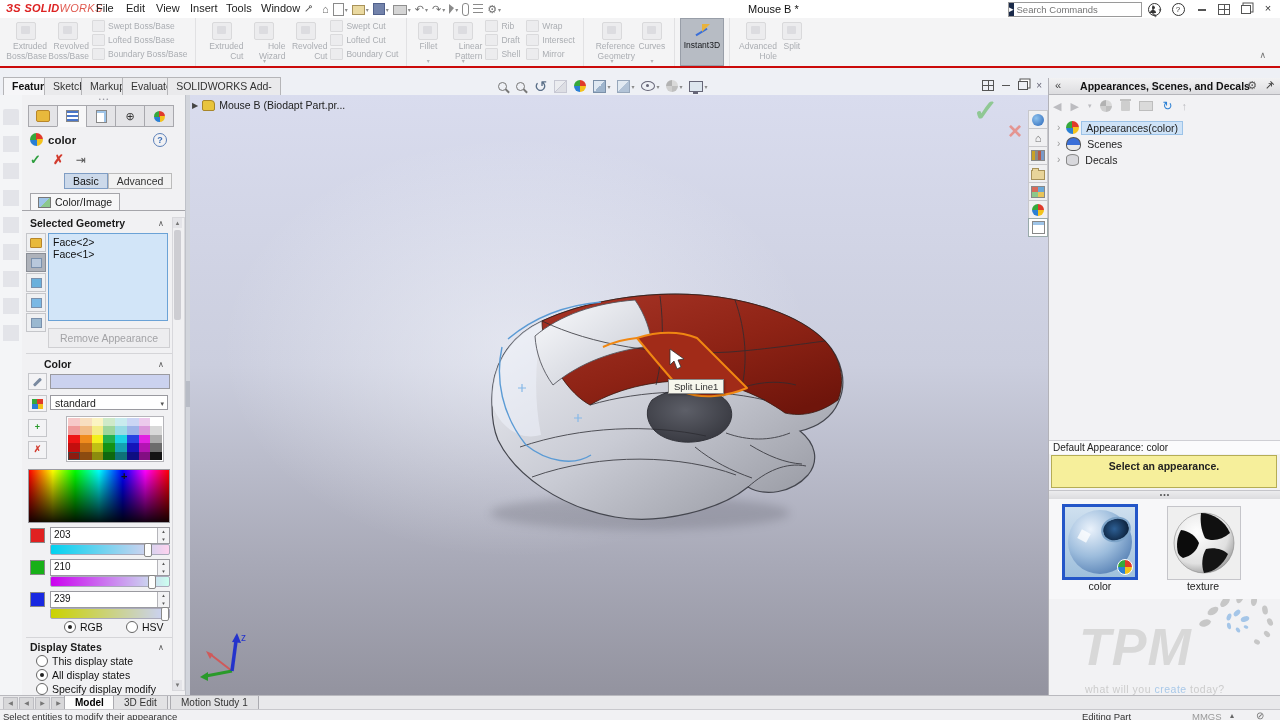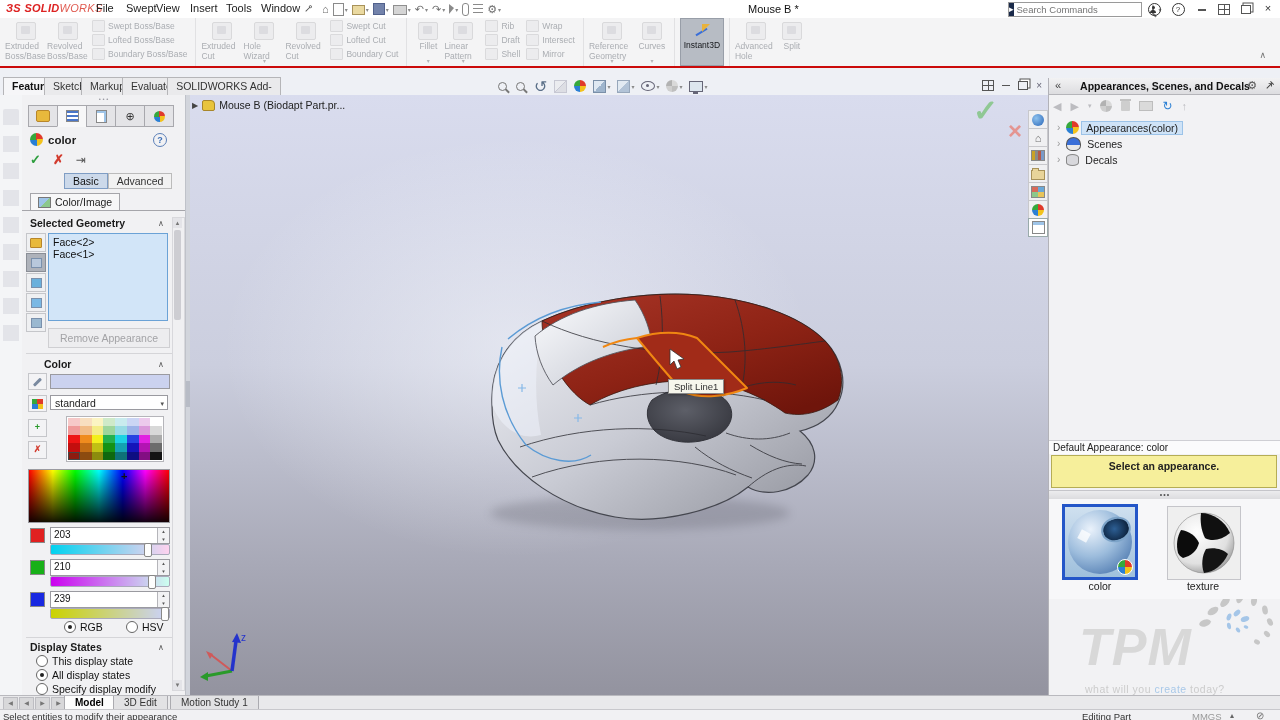--- a/index.html
+++ b/index.html
@@ -30,21 +30,21 @@
   .i-user{width:11px;height:11px;border:1.2px solid #333;border-radius:50%;position:relative;margin:2px auto;}
   .i-user::before{content:'';position:absolute;left:3px;top:1.5px;width:3px;height:3px;border-radius:50%;background:#333;}
   .i-user::after{content:'';position:absolute;left:1.5px;top:5.5px;width:6px;height:3px;border-radius:3px 3px 0 0;background:#333;}
   .i-help{width:11px;height:11px;border:1.2px solid #333;border-radius:50%;font-size:8px;line-height:11px;text-align:center;margin:2px auto;color:#333;}
   .i-maxgrid{width:10px;height:9px;border:1px solid #555;margin:3px auto;background:linear-gradient(#555,#555) 50% 0/1px 100% no-repeat,linear-gradient(#555,#555) 0 50%/100% 1px no-repeat;}
   .i-restore{width:8px;height:7px;border:1px solid #555;margin:4px auto;box-shadow:2px -2px 0 -0.5px #fff,2px -2px 0 0.5px #555;}
   .i-minbar{width:8px;height:1.5px;background:#555;margin:8px auto;}
   
   .ribbon{position:absolute;left:0;top:18px;width:1280px;height:48px;background:#f4f4f5;display:flex;align-items:stretch;}
   .rgroup{position:relative;display:flex;padding:2px 5px;border-right:1px solid #e1e1e3;}
-  .bigbtn{width:42px;display:flex;flex-direction:column;align-items:center;font-size:8.5px;line-height:1.12;text-align:left;color:#aaadb2;padding-top:2px;}
+  .bigbtn{width:42px;display:flex;flex-direction:column;align-items:center;font-size:8.5px;line-height:1.12;text-align:right;color:#aaadb2;padding-top:2px;}
   .bigbtn.on{background:#b7bcc4;border:1px solid #989ea8;color:#16181c;margin:-2px 0;padding-top:4px;}
   .ric{width:18px;height:16px;background:#ececee;border:1px solid #d9d9db;border-radius:2px;margin-bottom:2px;position:relative;}
   .ric::after{content:'';position:absolute;left:4px;top:3px;width:9px;height:8px;background:#dcdce0;border-radius:1px;}
   .stackcol{display:flex;flex-direction:column;justify-content:flex-start;gap:2px;padding:0 3px;}
   .srow{display:flex;align-items:center;gap:3px;height:12px;font-size:8.5px;color:#aaadb2;white-space:nowrap;}
   .ric-s{width:11px;height:10px;background:#ececee;border:1px solid #dadadc;border-radius:1px;flex:0 0 auto;}
   .rdrop{position:absolute;bottom:1px;font-size:6px;color:#b5b5b8;}
   .i3d{width:18px;height:16px;position:relative;margin-bottom:2px;}
   .i3d::before{content:'';position:absolute;left:2px;top:8px;width:13px;height:2px;background:#3a6fd8;transform:rotate(-32deg);}
   .i3d::after{content:'';position:absolute;right:1px;top:1px;width:0;height:0;border-left:8px solid #e8b23c;border-bottom:8px solid transparent;}
@@ -198,21 +198,21 @@
   .st-icon{position:absolute;left:1256px;top:0px;color:#777;font-size:10px;}
 </style>
 </head>
 <body>
 
 <div id="app">
 
   <div class="titlebar">
     <div class="logo"><span>ЗS</span> <b>SOLID</b><span class="lt">WORKS</span></div>
     <span class="menu" style="left:92px">File</span>
-    <span class="menu" style="left:122px">Swept</span>
+    <span class="menu" style="left:122px">Edit</span>
     <span class="menu" style="left:152px">View</span>
     <span class="menu" style="left:186px">Insert</span>
     <span class="menu" style="left:222px">Tools</span>
     <span class="menu" style="left:257px">Window</span>
     <span class="menu" style="left:300px;transform:rotate(-45deg);color:#555">⊸</span>
     <div class="qat" style="left:322px">
       <div class="qitem">
           <span class="glyph">⌂</span>
         </div>
       <div class="qitem">

